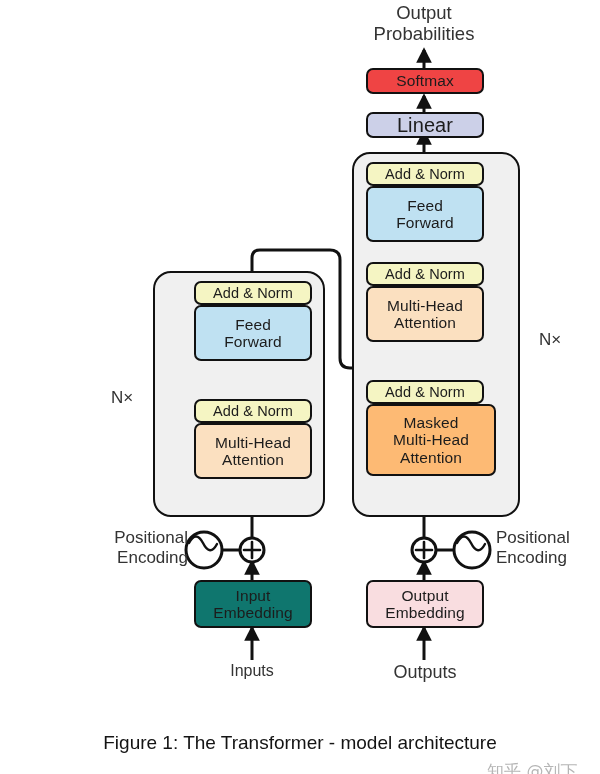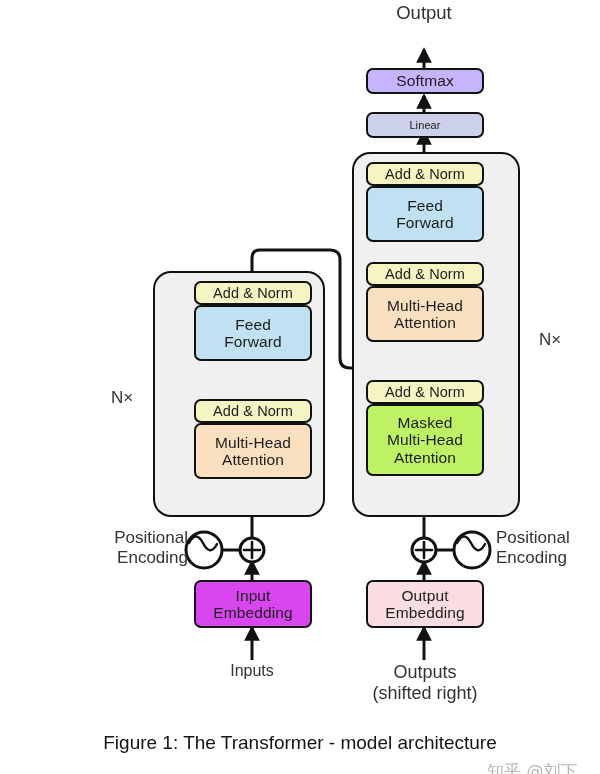--- a/index.html
+++ b/index.html
@@ -200,65 +200,65 @@
 
   <div class="node-box" style="left:366px; top:286px; width:118px; height:56px; background:#fbe0c0; font-size:15.5px;">
     <span class="line">Multi-Head</span>
     <span class="line">Attention</span>
   </div>
 
   <div class="node-box" style="left:366px; top:380px; width:118px; height:24px; background:#f5f5c3; font-size:14.5px;">
     <span class="line">Add &amp; Norm</span>
   </div>
 
-  <div class="node-box" style="left:366px; top:404px; width:118px; height:72px; background:#bef264; font-size:15.5px;">
+  <div class="node-box" style="left:366px; top:404px; width:130px; height:72px; background:#fdba74; font-size:15.5px;">
     <span class="line">Masked</span>
     <span class="line">Multi-Head</span>
     <span class="line">Attention</span>
   </div>
 
-  <div class="node-box" style="left:366px; top:112px; width:118px; height:26px; background:#ccd0e8; font-size:11px;">
+  <div class="node-box" style="left:366px; top:112px; width:118px; height:26px; background:#ccd0e8; font-size:20px;">
     <span class="line">Linear</span>
   </div>
 
-  <div class="node-box" style="left:366px; top:68px; width:118px; height:26px; background:#c4b5fd; font-size:15.5px;">
+  <div class="node-box" style="left:366px; top:68px; width:118px; height:26px; background:#ef4444; font-size:15.5px;">
     <span class="line">Softmax</span>
   </div>
 
-  <div class="node-box" style="left:194px; top:580px; width:118px; height:48px; background:#d946ef; font-size:15.5px;">
+  <div class="node-box" style="left:194px; top:580px; width:118px; height:48px; background:#0f766e; font-size:15.5px;">
     <span class="line">Input</span>
     <span class="line">Embedding</span>
   </div>
 
   <div class="node-box" style="left:366px; top:580px; width:118px; height:48px; background:#f9dde0; font-size:15.5px;">
     <span class="line">Output</span>
     <span class="line">Embedding</span>
   </div>
 
   <div class="plain-text" style="left:324px; top:2px; width:200px; font-size:18.5px;">
     <div>Output</div>
+    <div>Probabilities</div>
   </div>
 
   <div class="plain-text" style="left:88px; top:528px; width:100px; font-size:17px; text-align:right;">
     <div>Positional</div>
     <div>Encoding</div>
   </div>
 
   <div class="plain-text" style="left:496px; top:528px; width:104px; font-size:17px; text-align:left;">
     <div>Positional</div>
     <div>Encoding</div>
   </div>
 
   <div class="plain-text" style="left:192px; top:662px; width:120px; font-size:16px;">
     <div>Inputs</div>
   </div>
 
   <div class="plain-text" style="left:354px; top:662px; width:142px; font-size:18px;text-align:center;">
     <div>Outputs</div>
-    <div>(shifted right)</div>
   </div>
 
   <div class="plain-text" style="left:100px; top:388px; width:44px; font-size:17px;">
     <div>N×</div>
   </div>
 
   <div class="plain-text" style="left:528px; top:330px; width:44px; font-size:17px;">
     <div>N×</div>
   </div>
 

